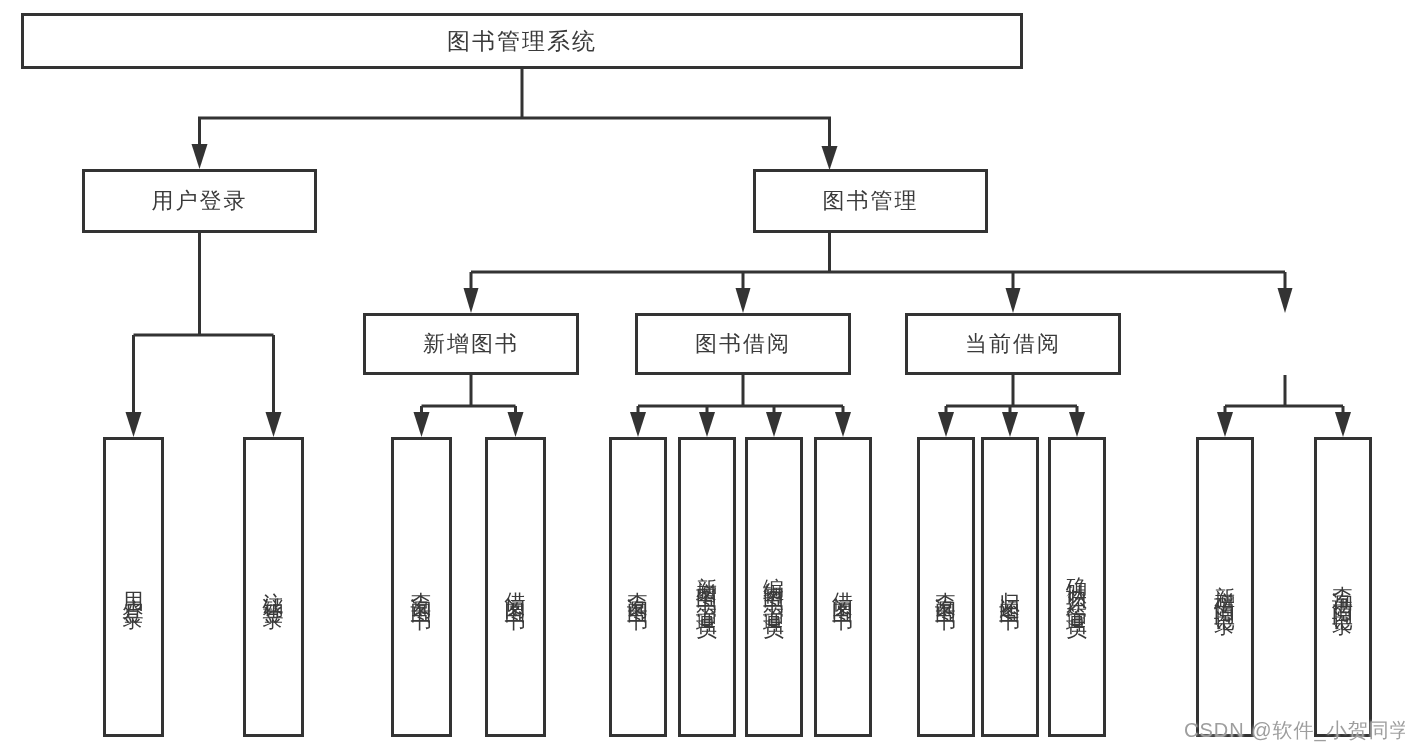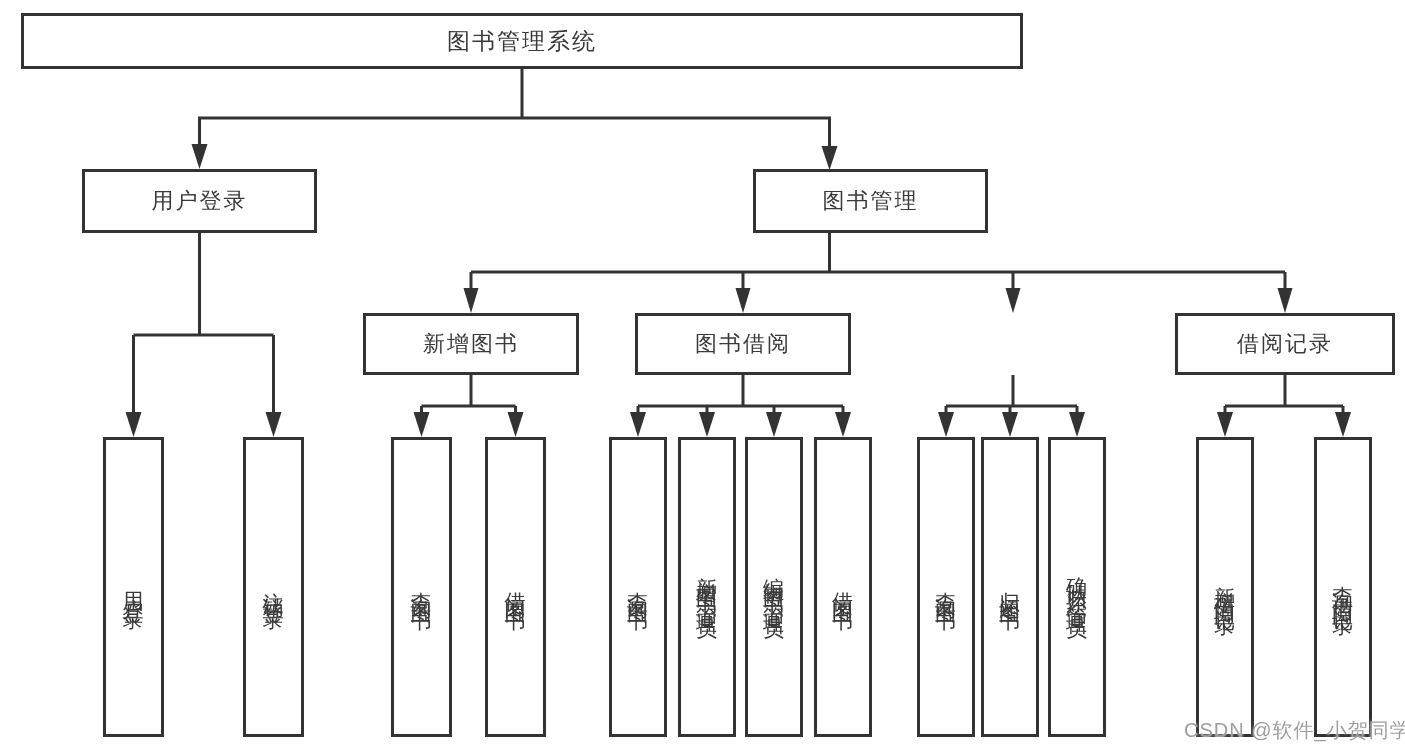--- a/index.html
+++ b/index.html
@@ -93,21 +93,21 @@
     <polygon class="arw" points="1335,412 1351,412 1343,437"></polygon>
   </svg>
 
   <div class="box h root-label" style="left:21px;top:13px;width:1002px;height:56px;">图书管理系统</div>
 
   <div class="box h" style="left:82px;top:169px;width:235px;height:64px;">用户登录</div>
   <div class="box h" style="left:712px;top:169px;width:235px;height:64px;margin-left:41px;">图书管理</div>
 
   <div class="box h" style="left:363px;top:313px;width:216px;height:62px;">新增图书</div>
   <div class="box h" style="left:635px;top:313px;width:216px;height:62px;">图书借阅</div>
-  <div class="box h" style="left:1175px;top:313px;width:220px;height:62px;">借阅记录</div>
+  <div class="box h" style="left:905px;top:313px;width:216px;height:62px;">当前借阅</div>
 
   <div class="box v" style="left:103px;top:437px;width:61px;height:300px;">用户登录</div>
   <div class="box v" style="left:243px;top:437px;width:61px;height:300px;">注销登录</div>
 
   <div class="box v" style="left:391px;top:437px;width:61px;height:300px;">查询图书</div>
   <div class="box v" style="left:485px;top:437px;width:61px;height:300px;">借阅图书</div>
 
   <div class="box v" style="left:609px;top:437px;width:58px;height:300px;">查询图书</div>
   <div class="box v" style="left:678px;top:437px;width:58px;height:300px;">新增图书（管理员）</div>
   <div class="box v" style="left:745px;top:437px;width:58px;height:300px;">编辑图书（管理员）</div>

